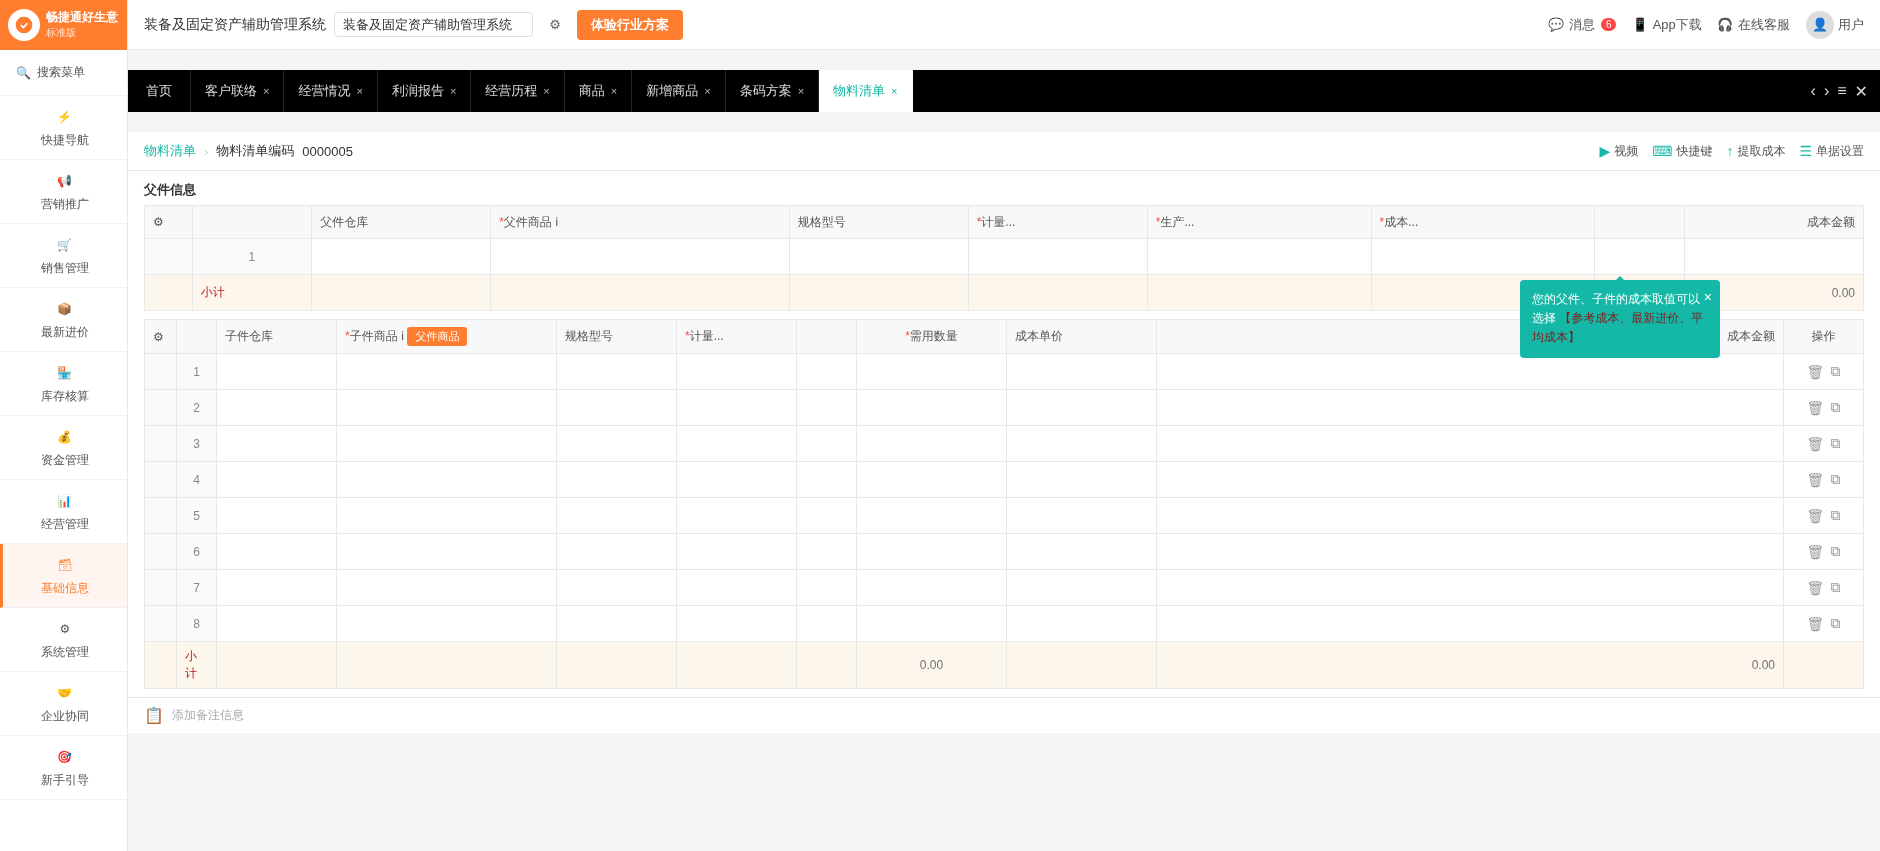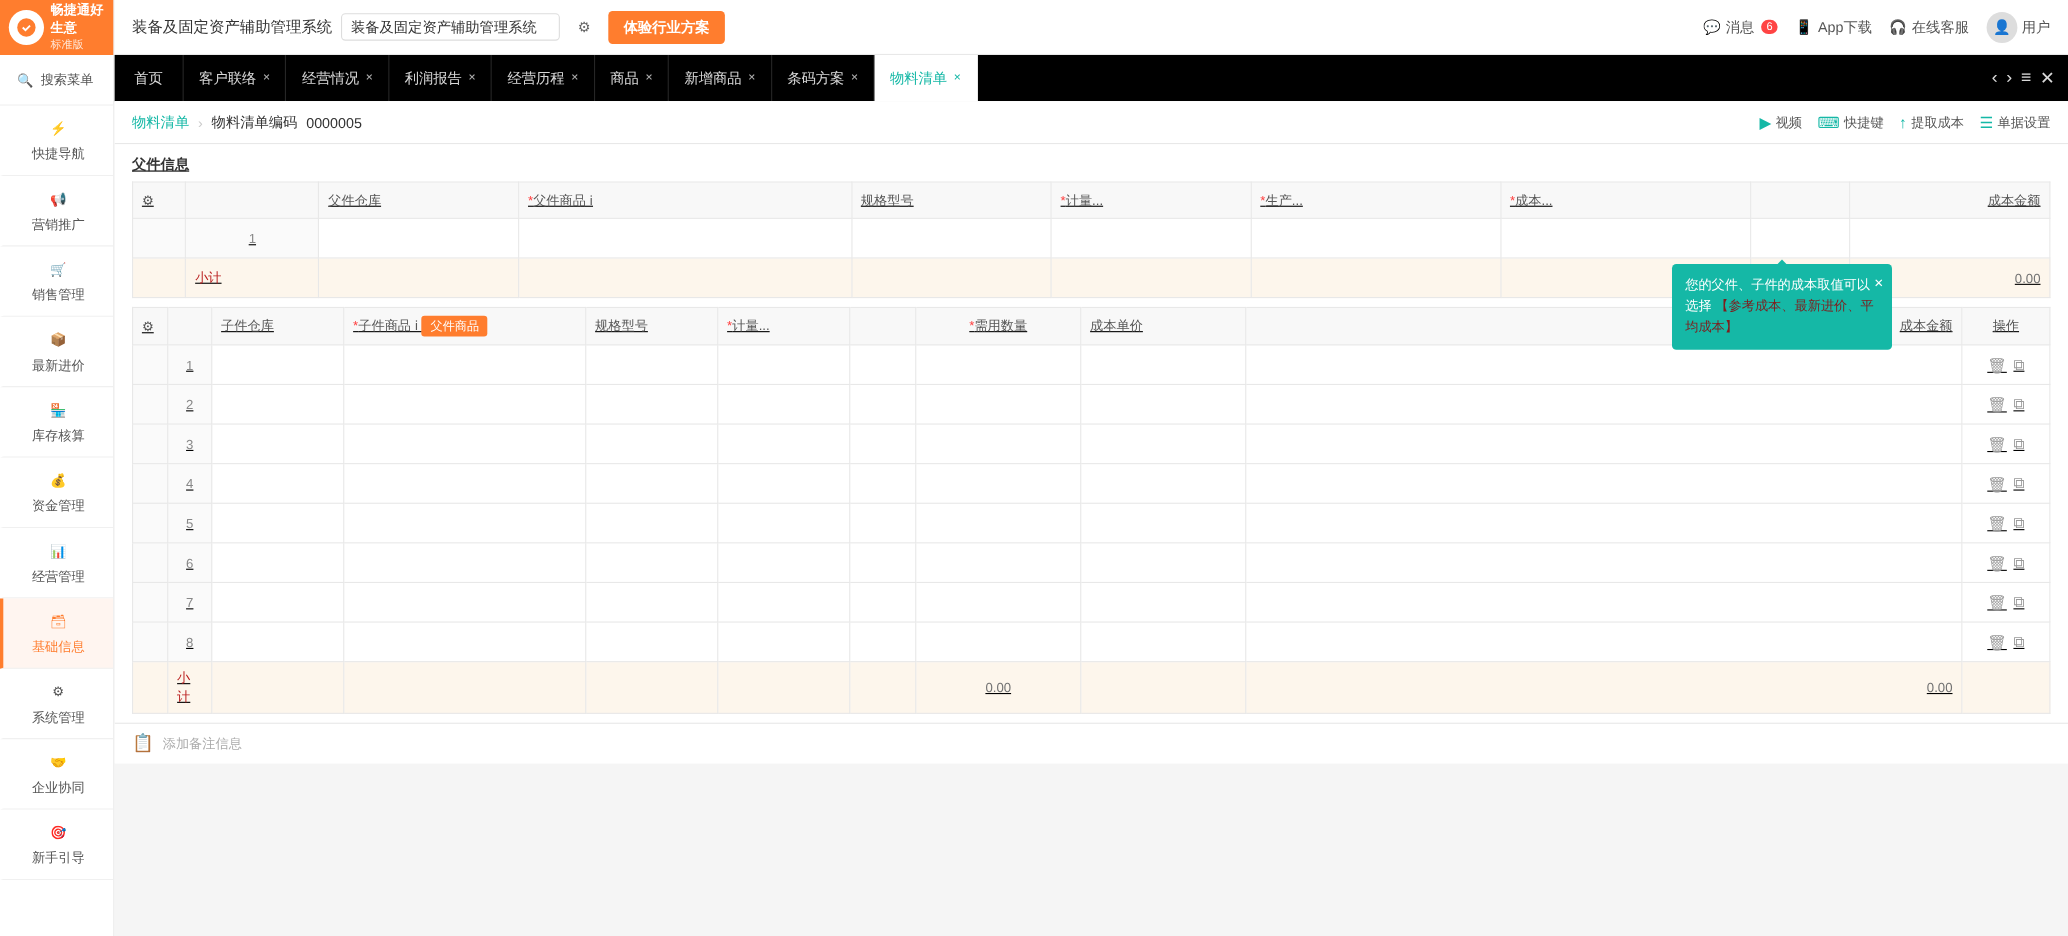--- a/index.html
+++ b/index.html
@@ -1,36 +1,36 @@
 <!DOCTYPE html>
 <html><head>
   <meta charset="utf-8">
   <style>
     * { box-sizing: border-box; margin: 0; padding: 0; }
     body { font-family: 'Microsoft YaHei', Arial, sans-serif; font-size: 13px; background: #f5f5f5; display: flex; height: 851px; overflow: hidden; }
 
     
-    .sidebar { width: 104px; background: #fff; display: flex; flex-direction: column; border-right: 1px solid #e8e8e8; flex-shrink: 0; }
+    .sidebar { width: 128px; background: #fff; display: flex; flex-direction: column; border-right: 1px solid #e8e8e8; flex-shrink: 0; }
     .sidebar-logo { background: #ff7d2e; color: #fff; padding: 10px 8px; display: flex; align-items: center; gap: 6px; height: 50px; }
     .sidebar-logo-icon { width: 32px; height: 32px; background: #fff; border-radius: 50%; display: flex; align-items: center; justify-content: center; flex-shrink: 0; }
     .sidebar-logo-icon svg { width: 20px; height: 20px; }
     .sidebar-logo-text { font-size: 12px; font-weight: bold; line-height: 1.3; }
     .sidebar-logo-sub { font-size: 10px; color: rgba(255,255,255,0.8); }
 
     .sidebar-search { padding: 8px; border-bottom: 1px solid #f0f0f0; }
     .sidebar-search-btn { width: 100%; background: none; border: none; cursor: pointer; display: flex; align-items: center; gap: 6px; padding: 6px 8px; border-radius: 4px; color: #555; font-size: 12px; }
 
     .sidebar-nav { flex: 1; overflow-y: auto; }
     .sidebar-item { display: flex; flex-direction: column; align-items: center; padding: 10px 4px; cursor: pointer; color: #555; font-size: 12px; gap: 4px; border-left: 3px solid transparent; }
     .sidebar-item.active { background: #fff5f0; color: #ff7d2e; border-left: 3px solid #ff7d2e; }
     .sidebar-item-icon { width: 22px; height: 22px; display: flex; align-items: center; justify-content: center; }
     .nav-group { border-bottom: 1px solid #f0f0f0; }
 
     
-    .main { flex: 1; display: flex; flex-direction: column; overflow: hidden; }
+    .main { flex: 1; display: flex; flex-direction: column; overflow: hidden; gap: 20px; }
 
     
     .topbar { background: #fff; height: 50px; display: flex; align-items: center; justify-content: space-between; padding: 0 16px; border-bottom: 1px solid #e8e8e8; flex-shrink: 0; }
     .topbar-left { display: flex; align-items: center; gap: 8px; }
     .topbar-title { font-size: 14px; color: #333; font-weight: 500; }
     .topbar-select { appearance: none; border: 1px solid #ddd; border-radius: 4px; padding: 4px 20px 4px 8px; font-size: 13px; color: #333; background: #fff; cursor: pointer; }
     .topbar-gear { width: 28px; height: 28px; display: flex; align-items: center; justify-content: center; cursor: pointer; color: #666; }
     .topbar-trial { background: #ff7d2e; color: #fff; border: none; border-radius: 4px; padding: 6px 14px; font-size: 13px; cursor: pointer; font-weight: bold; }
     .topbar-right { display: flex; align-items: center; gap: 16px; color: #555; font-size: 13px; }
     .topbar-right-item { display: flex; align-items: center; gap: 4px; cursor: pointer; }
@@ -56,21 +56,21 @@
     .breadcrumb-item { color: #15b8a6; font-size: 13px; cursor: pointer; }
     .breadcrumb-sep { color: #ccc; }
     .page-code { color: #333; font-size: 13px; font-weight: 500; }
 
     
     .page-toolbar { margin-left: auto; display: flex; align-items: center; gap: 14px; font-size: 12px; color: #555; }
     .toolbar-item { display: flex; align-items: center; gap: 4px; cursor: pointer; }
     .toolbar-icon { color: #15b8a6; font-size: 14px; }
 
     
-    .section { padding: 0 16px 8px; text-decoration: underline; }
+    .section { padding: 0 16px 8px; }
     .section-title { font-size: 13px; font-weight: bold; color: #333; padding: 10px 0 6px; }
 
     
     .data-table { width: 100%; border-collapse: collapse; font-size: 12px; }
     .data-table th { background: #f8f8f8; border: 1px solid #e8e8e8; padding: 7px 8px; color: #555; font-weight: normal; text-align: left; white-space: nowrap; }
     .data-table td { border: 1px solid #e8e8e8; padding: 0; height: 36px; }
     .data-table tr.subtotal td { background: #fdf6ec; font-weight: 500; padding: 6px 8px; }
     .data-table td.row-num { text-align: center; color: #888; padding: 0 8px; background: #fafafa; }
     .data-table td.subtotal-label { padding: 6px 8px; color: #b91c1c; }
     .data-table td.subtotal-value { padding: 6px 8px; color: #737373; font-weight: bold; }

